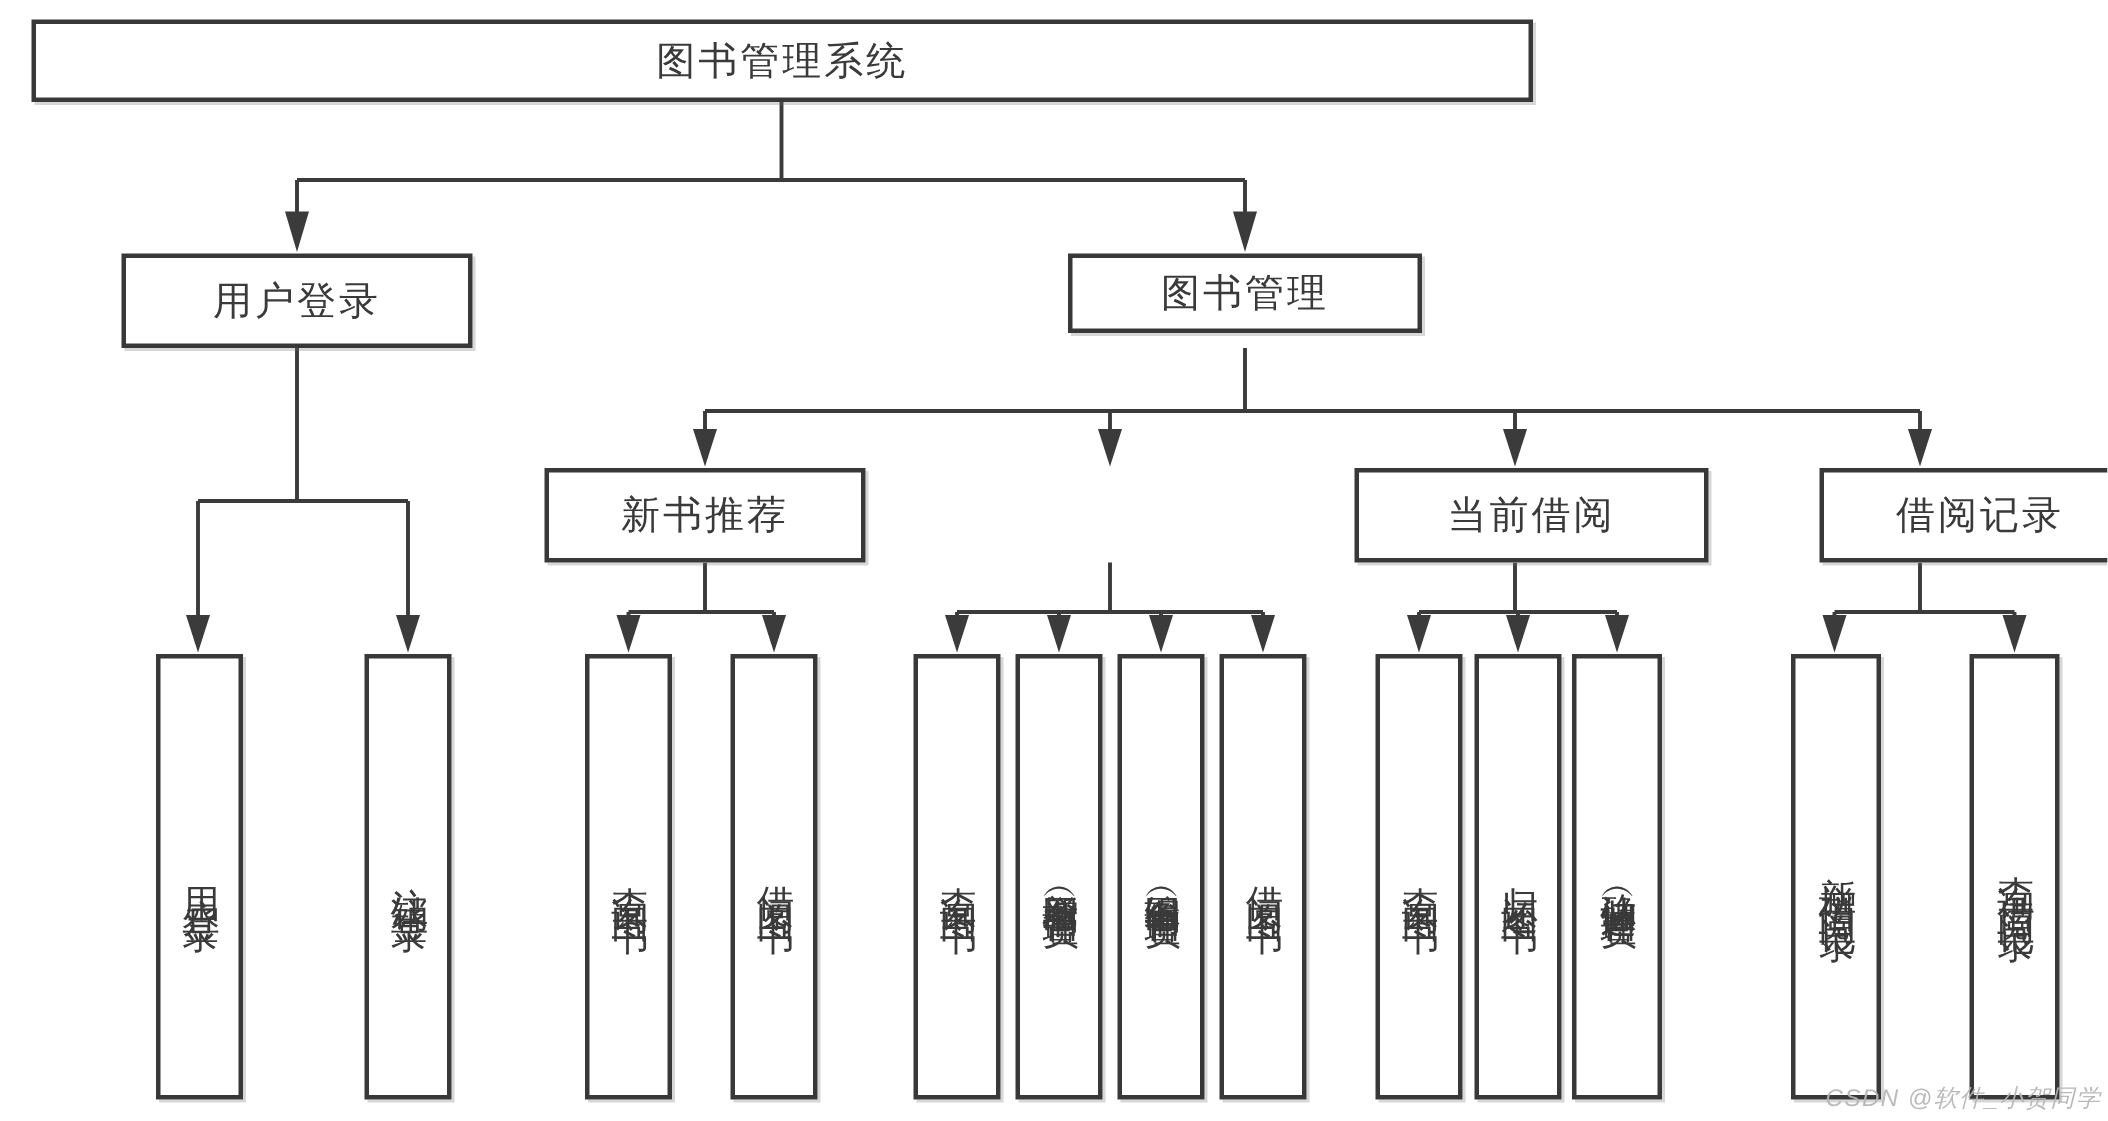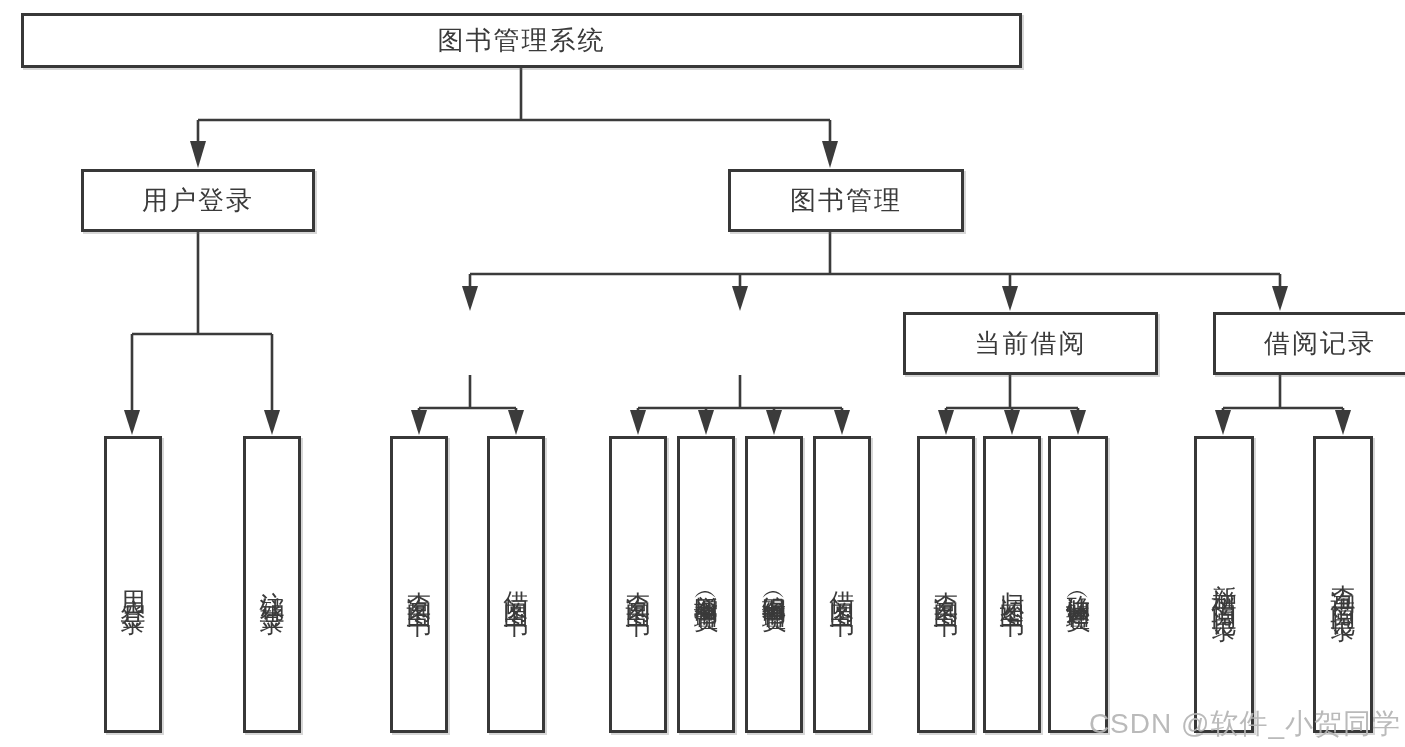--- a/index.html
+++ b/index.html
@@ -51,26 +51,27 @@
   }
   .node.v .vtxt.tight {
     font-size: 24px;
     letter-spacing: 2px;
   }
 
   .watermark {
     position: absolute;
     right: 4px;
     bottom: 4px;
-    font-size: 28px;
+    font-size: 16px;
     color: #b5b5b5;
     opacity: 0.92;
     z-index: 5;
     letter-spacing: 1px;
     white-space: nowrap;
+    font-style: italic;
   }
 </style>
 </head>
 <body>
 
 <div class="canvas">
 
   <svg class="wires" viewBox="0 0 1405 747" xmlns="http://www.w3.org/2000/svg">
 
     <path d="M521,68 L521,120 M198,120 L830,120 M198,120 L198,143 M830,120 L830,143"></path>
@@ -107,25 +108,28 @@
     <polygon points="1335,410 1351,410 1343,435"></polygon>
   </svg>
 
   <div class="node h" style="left:21px; top:13px; width:1001px; height:55px;">
     <span>图书管理系统</span>
   </div>
 
   <div class="node h" style="left:81px; top:169px; width:234px; height:63px;">
     <span>用户登录</span>
   </div>
-  <div class="node h" style="left:728px; top:169px; width:236px; height:63px;">
+  <div class="node h" style="left:712px; top:169px; width:236px; height:53px;">
     <span>图书管理</span>
   </div>
 
-  <div class="node h" style="left:903px; top:312px; width:255px; height:63px;">
+  <div class="node h" style="left:363px; top:312px; width:214px; height:63px;">
+    <span>新书推荐</span>
+  </div>
+  <div class="node h" style="left:903px; top:312px; width:236px; height:63px;">
     <span>当前借阅</span>
   </div>
   <div class="node h" style="left:1173px; top:312px; width:214px; height:63px;margin-left:40px;">
     <span>借阅记录</span>
   </div>
 
   <div class="node v" style="left:104px; top:436px; width:58px; height:297px;">
     <span class="vtxt">用户登录</span>
   </div>
   <div class="node v" style="left:243px; top:436px; width:58px; height:297px;">

